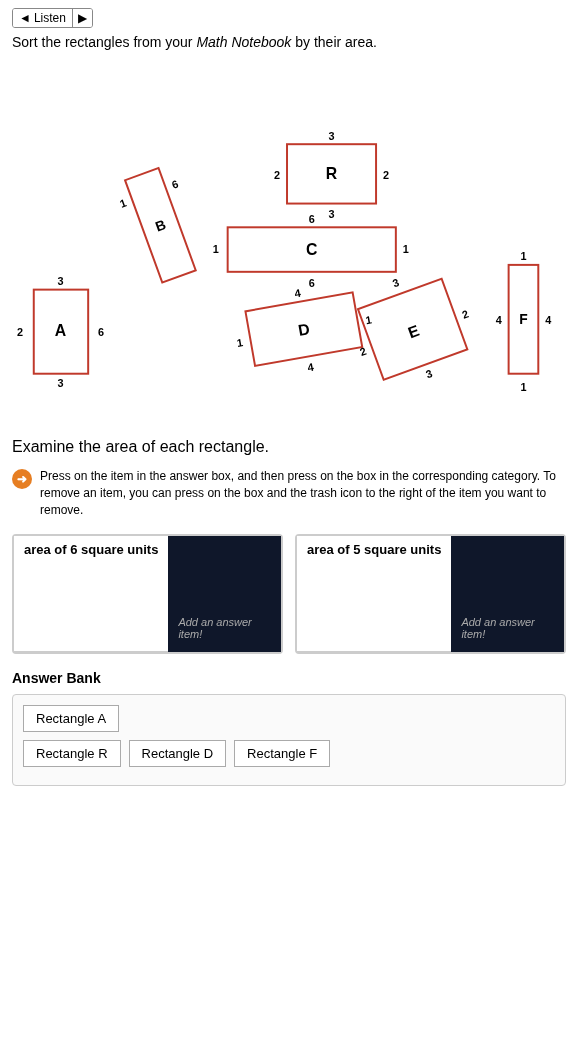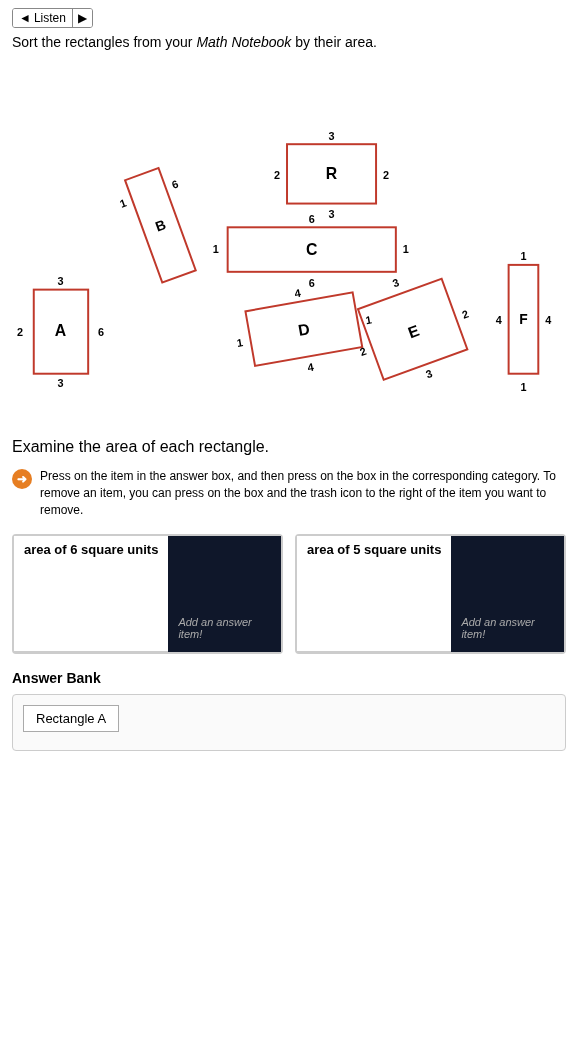--- a/index.html
+++ b/index.html
@@ -262,16 +262,21 @@
       </div>
     </div>
   </div>
 
   <div class="answer-bank-section">
     <div class="answer-bank-title">Answer Bank</div>
     <div class="answer-bank-box">
       <div class="answer-bank-row">
         <div class="answer-item">Rectangle A</div>
       </div>
+      <div class="answer-bank-row">
+        <div class="answer-item">Rectangle R</div>
+        <div class="answer-item">Rectangle D</div>
+        <div class="answer-item">Rectangle F</div>
+      </div>
     </div>
   </div>
 
 </div>
 
 </body></html>

